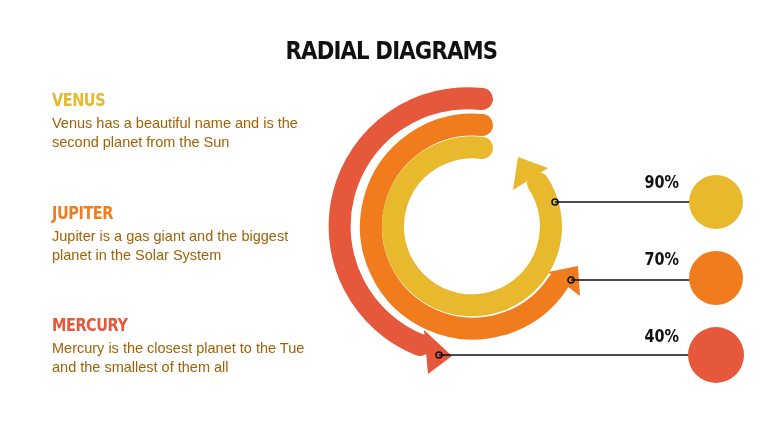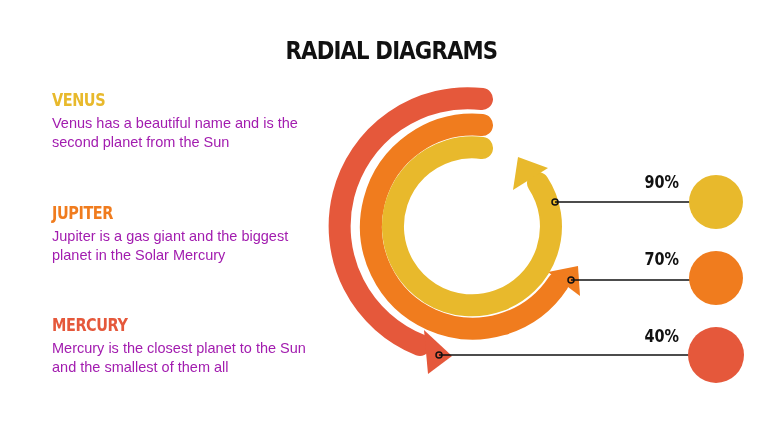--- a/index.html
+++ b/index.html
@@ -1,39 +1,39 @@
 <!DOCTYPE html>
 <html><head>
 <meta charset="utf-8">
 <style>
   html,body{margin:0;padding:0;background:#ffffff;}
   body{width:783px;height:440px;position:relative;overflow:hidden;font-family:"Liberation Sans",sans-serif;}
   .title{position:absolute;left:0;width:783px;top:36px;text-align:center;font-family:"DejaVu Sans",sans-serif;font-weight:bold;font-size:25px;letter-spacing:-1px;color:#111;transform:scaleX(0.85);transform-origin:391px 0;}
   .item{position:absolute;left:52px;width:270px;}
   .item h3{margin:0;font-family:"DejaVu Sans",sans-serif;font-weight:bold;font-size:17px;letter-spacing:-0.5px;transform:scaleX(0.85);transform-origin:0 0;}
-  .item p{margin:4px 0 0 0;font-size:14.5px;line-height:19px;color:#a21caf;}
+  .item p{margin:4px 0 0 0;font-size:14.5px;line-height:19px;color:#a16207;}
   .pct{position:absolute;font-family:"DejaVu Sans",sans-serif;font-weight:bold;font-size:17px;color:#111;text-align:right;width:60px;transform:scaleX(0.85);transform-origin:100% 0;}
   svg{position:absolute;left:0;top:0;}
 </style>
 </head>
 <body>
 
 <div class="title">RADIAL DIAGRAMS</div>
 
 <div class="item" style="top:90px;">
   <h3 style="color:#E8B92C;">VENUS</h3>
   <p>Venus has a beautiful name and is the second planet from the Sun</p>
 </div>
 <div class="item" style="top:203px;">
   <h3 style="color:#F07C1E;">JUPITER</h3>
-  <p>Jupiter is a gas giant and the biggest planet in the Solar Mercury</p>
+  <p>Jupiter is a gas giant and the biggest planet in the Solar System</p>
 </div>
 <div class="item" style="top:315px;">
   <h3 style="color:#E5583B;">MERCURY</h3>
-  <p>Mercury is the closest planet to the Sun and the smallest of them all</p>
+  <p>Mercury is the closest planet to the Tue and the smallest of them all</p>
 </div>
 
 <svg width="783" height="440" viewBox="0 0 783 440">
 
   <g>
     <path d="M 482 99 A 128 128 0 0 0 420 345" fill="none" stroke="#E5583B" stroke-width="22" stroke-linecap="round"></path>
     <polygon points="424,330 452,356 428,374" fill="#E5583B"></polygon>
   </g>
 
   <g>

